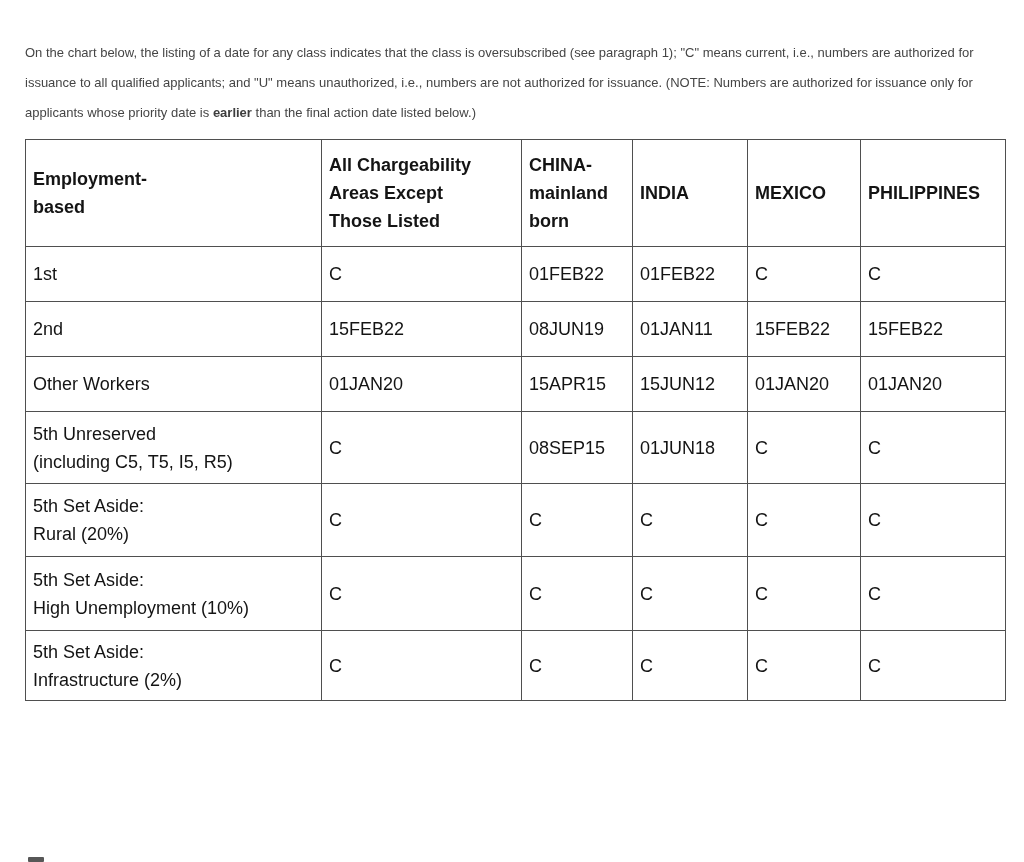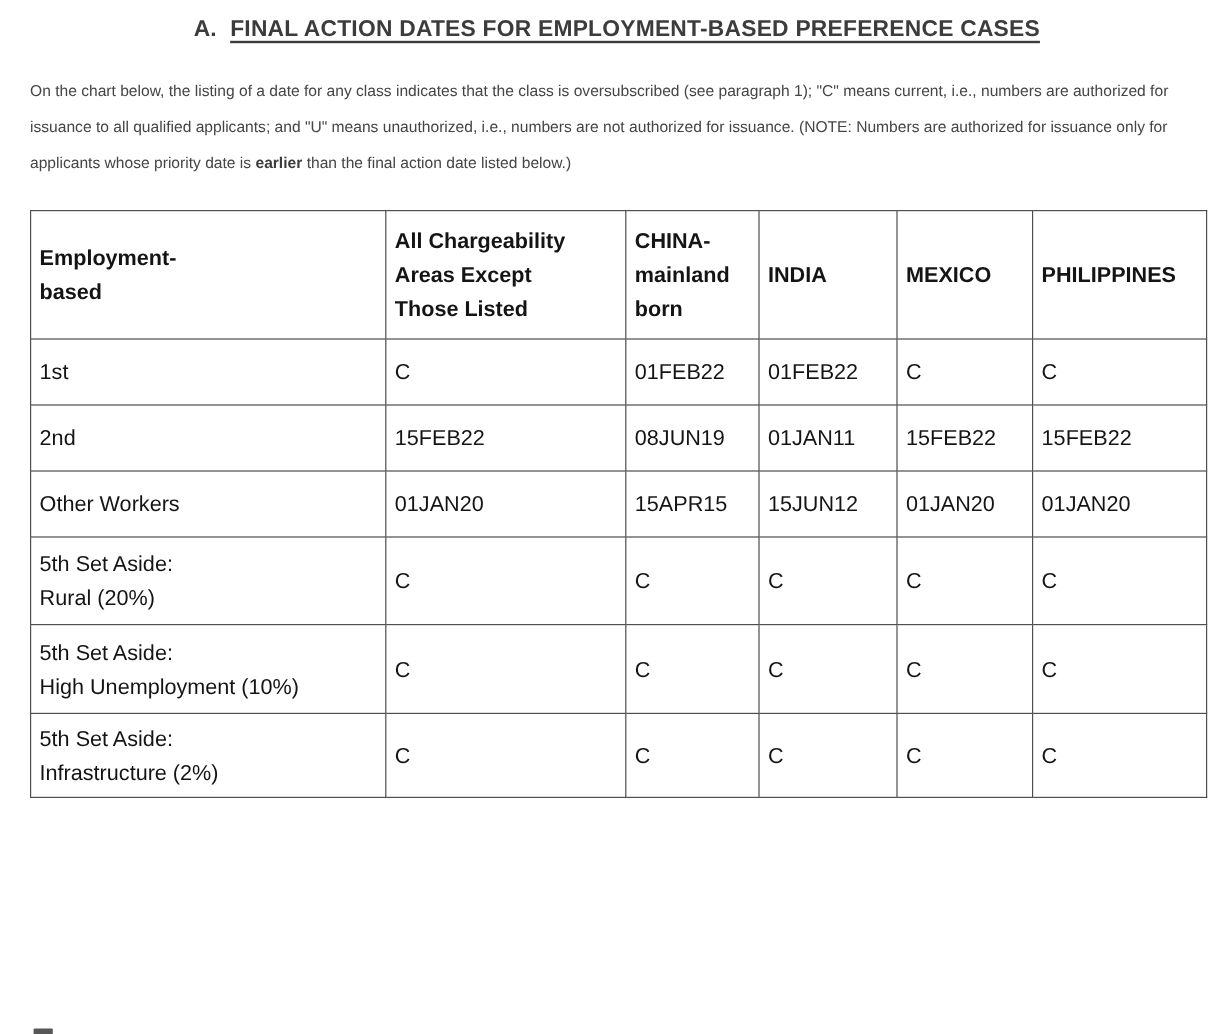--- a/index.html
+++ b/index.html
@@ -41,21 +41,21 @@
     font-size: 13px;
     line-height: 30px;
     color: #454545;
   }
   .intro .bold-word {
     font-weight: 700;
     color: #3d3d3d;
   }
   
   table.fad-table {
-    margin-top: 24px;
+    margin-top: 11px;
     width: 980px;
     border-collapse: collapse;
     table-layout: fixed;
   }
   .fad-table th,
   .fad-table td {
     border: 1px solid #4f4f4f;
     padding: 4px 7px;
     font-size: 18px;
     line-height: 28px;
@@ -84,23 +84,20 @@
     background: #3a3a3a;
     border-radius: 1px;
     opacity: 0.85;
   }
 </style>
 </head>
 <body>
 
 <div class="page">
 
-  <div class="heading">
-    <span class="prefix">A.</span><span class="title-underlined">FINAL ACTION DATES FOR EMPLOYMENT-BASED PREFERENCE CASES</span>
-  </div>
 
   <p class="intro">
     <span>On the chart below, the listing of a date for any class indicates that the class is oversubscribed (see paragraph 1); "C" means current, i.e., numbers are authorized for issuance to all qualified applicants; and "U" means unauthorized, i.e., numbers are not authorized for issuance. (NOTE: Numbers are authorized for issuance only for applicants whose priority date is </span><span class="bold-word">earlier</span><span> than the final action date listed below.)</span>
   </p>
 
   <table class="fad-table">
     <colgroup>
       <col style="width:296px">
       <col style="width:200px">
       <col style="width:111px">
@@ -141,20 +138,29 @@
         <td>15FEB22</td>
       </tr>
       <tr class="r-single">
         <td>Other Workers</td>
         <td>01JAN20</td>
         <td>15APR15</td>
         <td>15JUN12</td>
         <td>01JAN20</td>
         <td>01JAN20</td>
       </tr>
+      <tr class="r-h72">
+        <td>5th Unreserved
+(including C5, T5, I5, R5)</td>
+        <td>C</td>
+        <td>08SEP15</td>
+        <td>01JUN18</td>
+        <td>C</td>
+        <td>C</td>
+      </tr>
       <tr class="r-h73">
         <td>5th Set Aside:
 Rural (20%)</td>
         <td>C</td>
         <td>C</td>
         <td>C</td>
         <td>C</td>
         <td>C</td>
       </tr>
       <tr class="r-h74">

